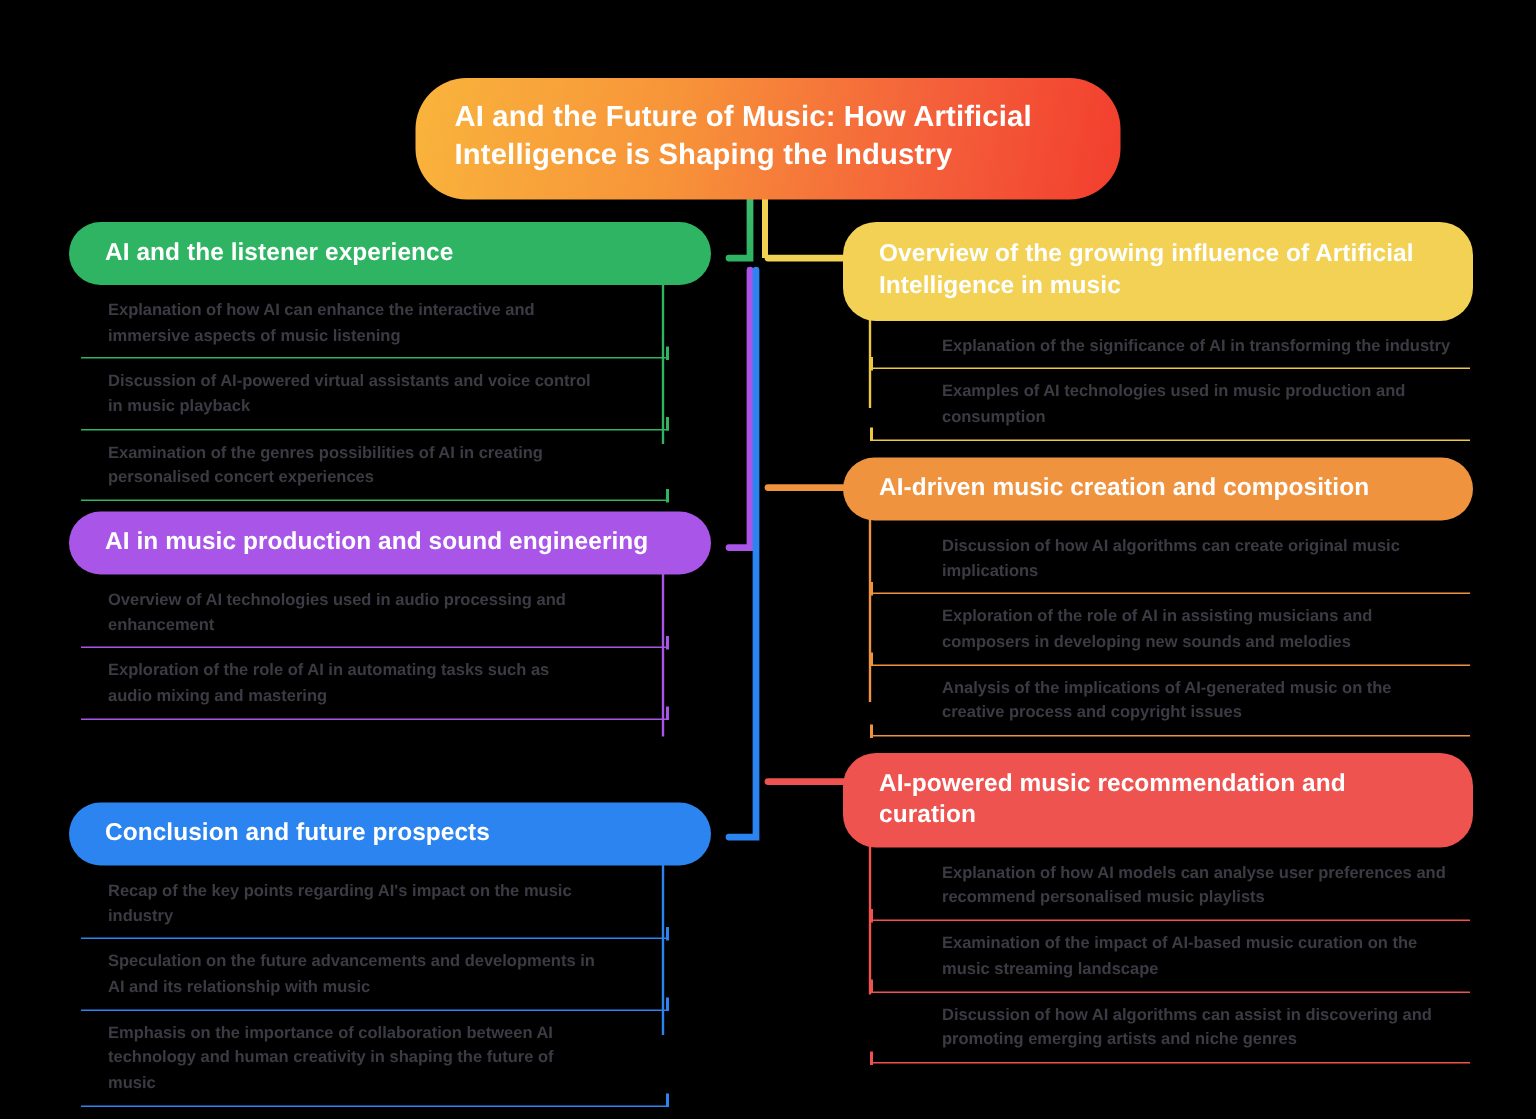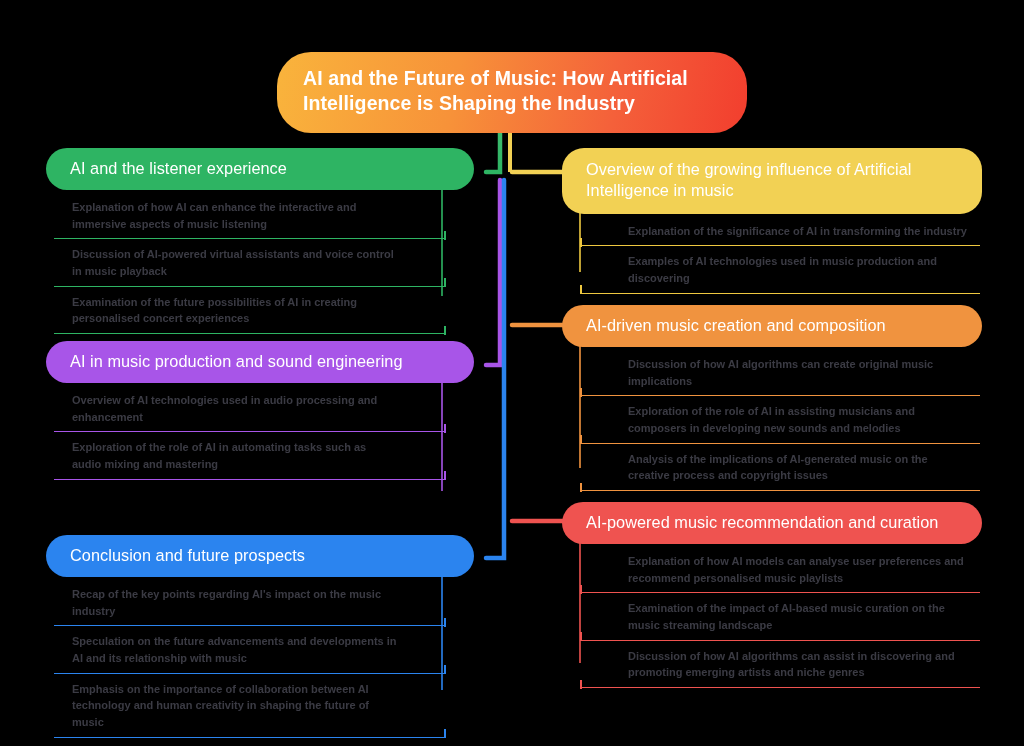--- a/index.html
+++ b/index.html
@@ -51,21 +51,21 @@
     position: absolute;
     z-index: 2;
   }
 
   
   .branch-head {
     position: relative;
     border-radius: 22px;
     color: #ffffff;
     font-size: 16.3px;
-    font-weight: normal;
+    font-weight: bold;
     line-height: 1.28;
     letter-spacing: 0.05px;
     padding: 10px 24px 11px 24px;
     z-index: 3;
   }
   .branch-head.two-line { padding: 11px 24px 13px 24px; }
 
   
   .sub-list {
     position: relative;
@@ -214,21 +214,21 @@
   <div class="branch side-left theme-green" id="branch-listener">
     <div class="branch-head">AI and the listener experience</div>
     <div class="sub-list sub-list-left">
       <div class="sub-item">
         <span class="sub-item-text">Explanation of how AI can enhance the interactive and immersive aspects of music listening</span>
       </div>
       <div class="sub-item">
         <span class="sub-item-text">Discussion of AI-powered virtual assistants and voice control in music playback</span>
       </div>
       <div class="sub-item">
-        <span class="sub-item-text">Examination of the future possibilities of AI in creating personalised concert experiences</span>
+        <span class="sub-item-text">Examination of the genres possibilities of AI in creating personalised concert experiences</span>
       </div>
     </div>
   </div>
 
   <div class="branch side-left theme-purple" id="branch-production">
     <div class="branch-head">AI in music production and sound engineering</div>
     <div class="sub-list sub-list-left">
       <div class="sub-item">
         <span class="sub-item-text">Overview of AI technologies used in audio processing and enhancement</span>
       </div>
@@ -253,21 +253,21 @@
     </div>
   </div>
 
   <div class="branch side-right theme-yellow" id="branch-overview">
     <div class="branch-head two-line">Overview of the growing influence of Artificial Intelligence in music</div>
     <div class="sub-list sub-list-right">
       <div class="sub-item">
         <span class="sub-item-text">Explanation of the significance of AI in transforming the industry</span>
       </div>
       <div class="sub-item">
-        <span class="sub-item-text">Examples of AI technologies used in music production and discovering</span>
+        <span class="sub-item-text">Examples of AI technologies used in music production and consumption</span>
       </div>
     </div>
   </div>
 
   <div class="branch side-right theme-orange" id="branch-creation">
     <div class="branch-head">AI-driven music creation and composition</div>
     <div class="sub-list sub-list-right">
       <div class="sub-item">
         <span class="sub-item-text">Discussion of how AI algorithms can create original music implications</span>
       </div>

